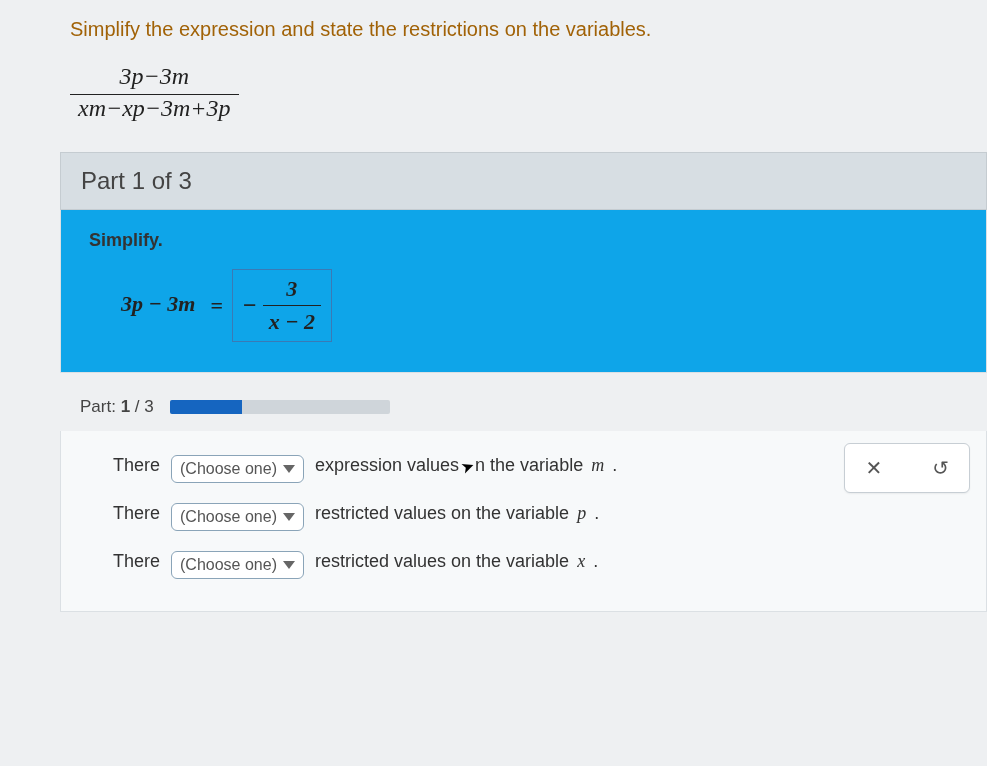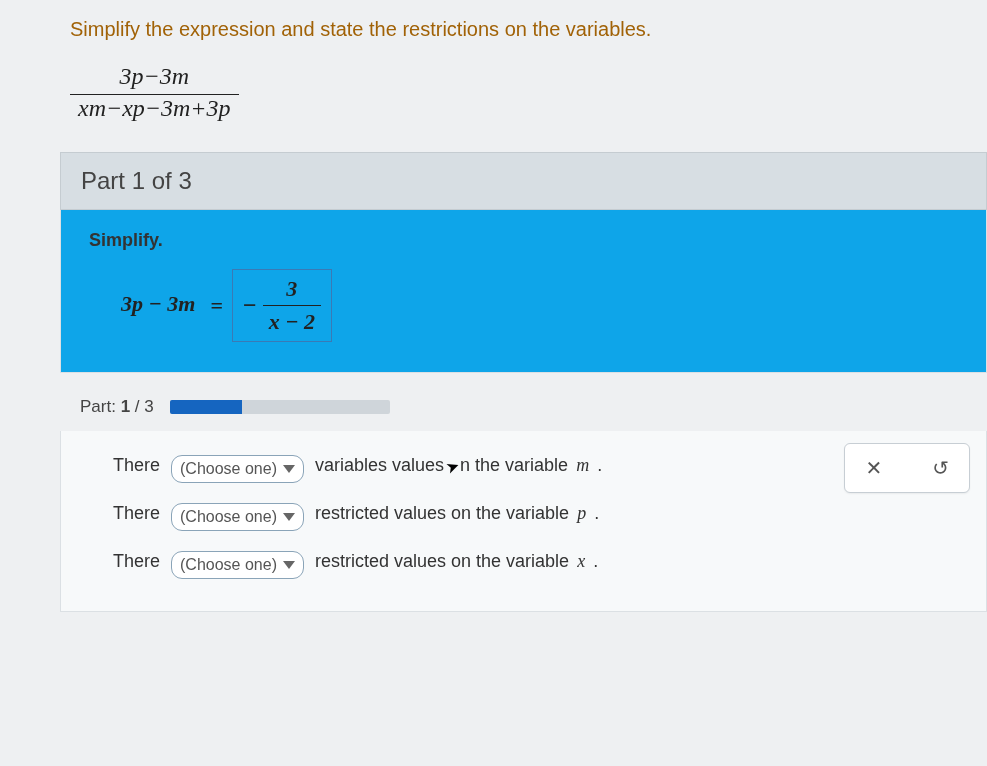--- a/index.html
+++ b/index.html
@@ -82,21 +82,21 @@
     border: 1px solid #dbe0e4;
     border-top: none;
     padding: 24px 28px 12px;
     margin-left: -10px;
     position: relative;
   }
   .stmt { font-size: 18px; color: #333; margin-bottom: 20px; display:flex; align-items:flex-start; flex-wrap:wrap; gap:8px;margin-left:24px;}
   .stmt .var { font-family:'Times New Roman', serif; font-style: italic; }
   .dropdown {
     display: inline-flex; align-items: center; gap: 6px;
-    border: 1px solid #8aa4b8; border-radius: 11px;
+    border: 1px solid #8aa4b8; border-radius: 6px;
     padding: 4px 8px; background: #fff; color: #555;
     font-size: 16px; cursor: pointer; margin: 0 3px;
   }
   .dropdown .tri {
     width: 0; height: 0; border-left: 6px solid transparent;
     border-right: 6px solid transparent; border-top: 8px solid #666;
   }
   .action-box {
     position: absolute; right: 16px; top: 12px;
     border: 1px solid #c7ced4; border-radius: 6px;
@@ -153,21 +153,21 @@
   </div>
 
   <div class="part2-body">
 
     <div class="stmt">
       <span>There</span>
       <span class="dropdown">
         <span>(Choose one)</span>
         <span class="tri"></span>
       </span>
-      <span> variables values </span>
+      <span> expression values </span>
         <span style="position:relative">
           <span class="cursor-arrow" style="left:-6px;top:2px">➤</span>
         </span>
         <span>n the variable </span>
       <span class="var">m</span>
         <span>.</span>
     </div>
 
     <div class="stmt">
       <span>There</span>

